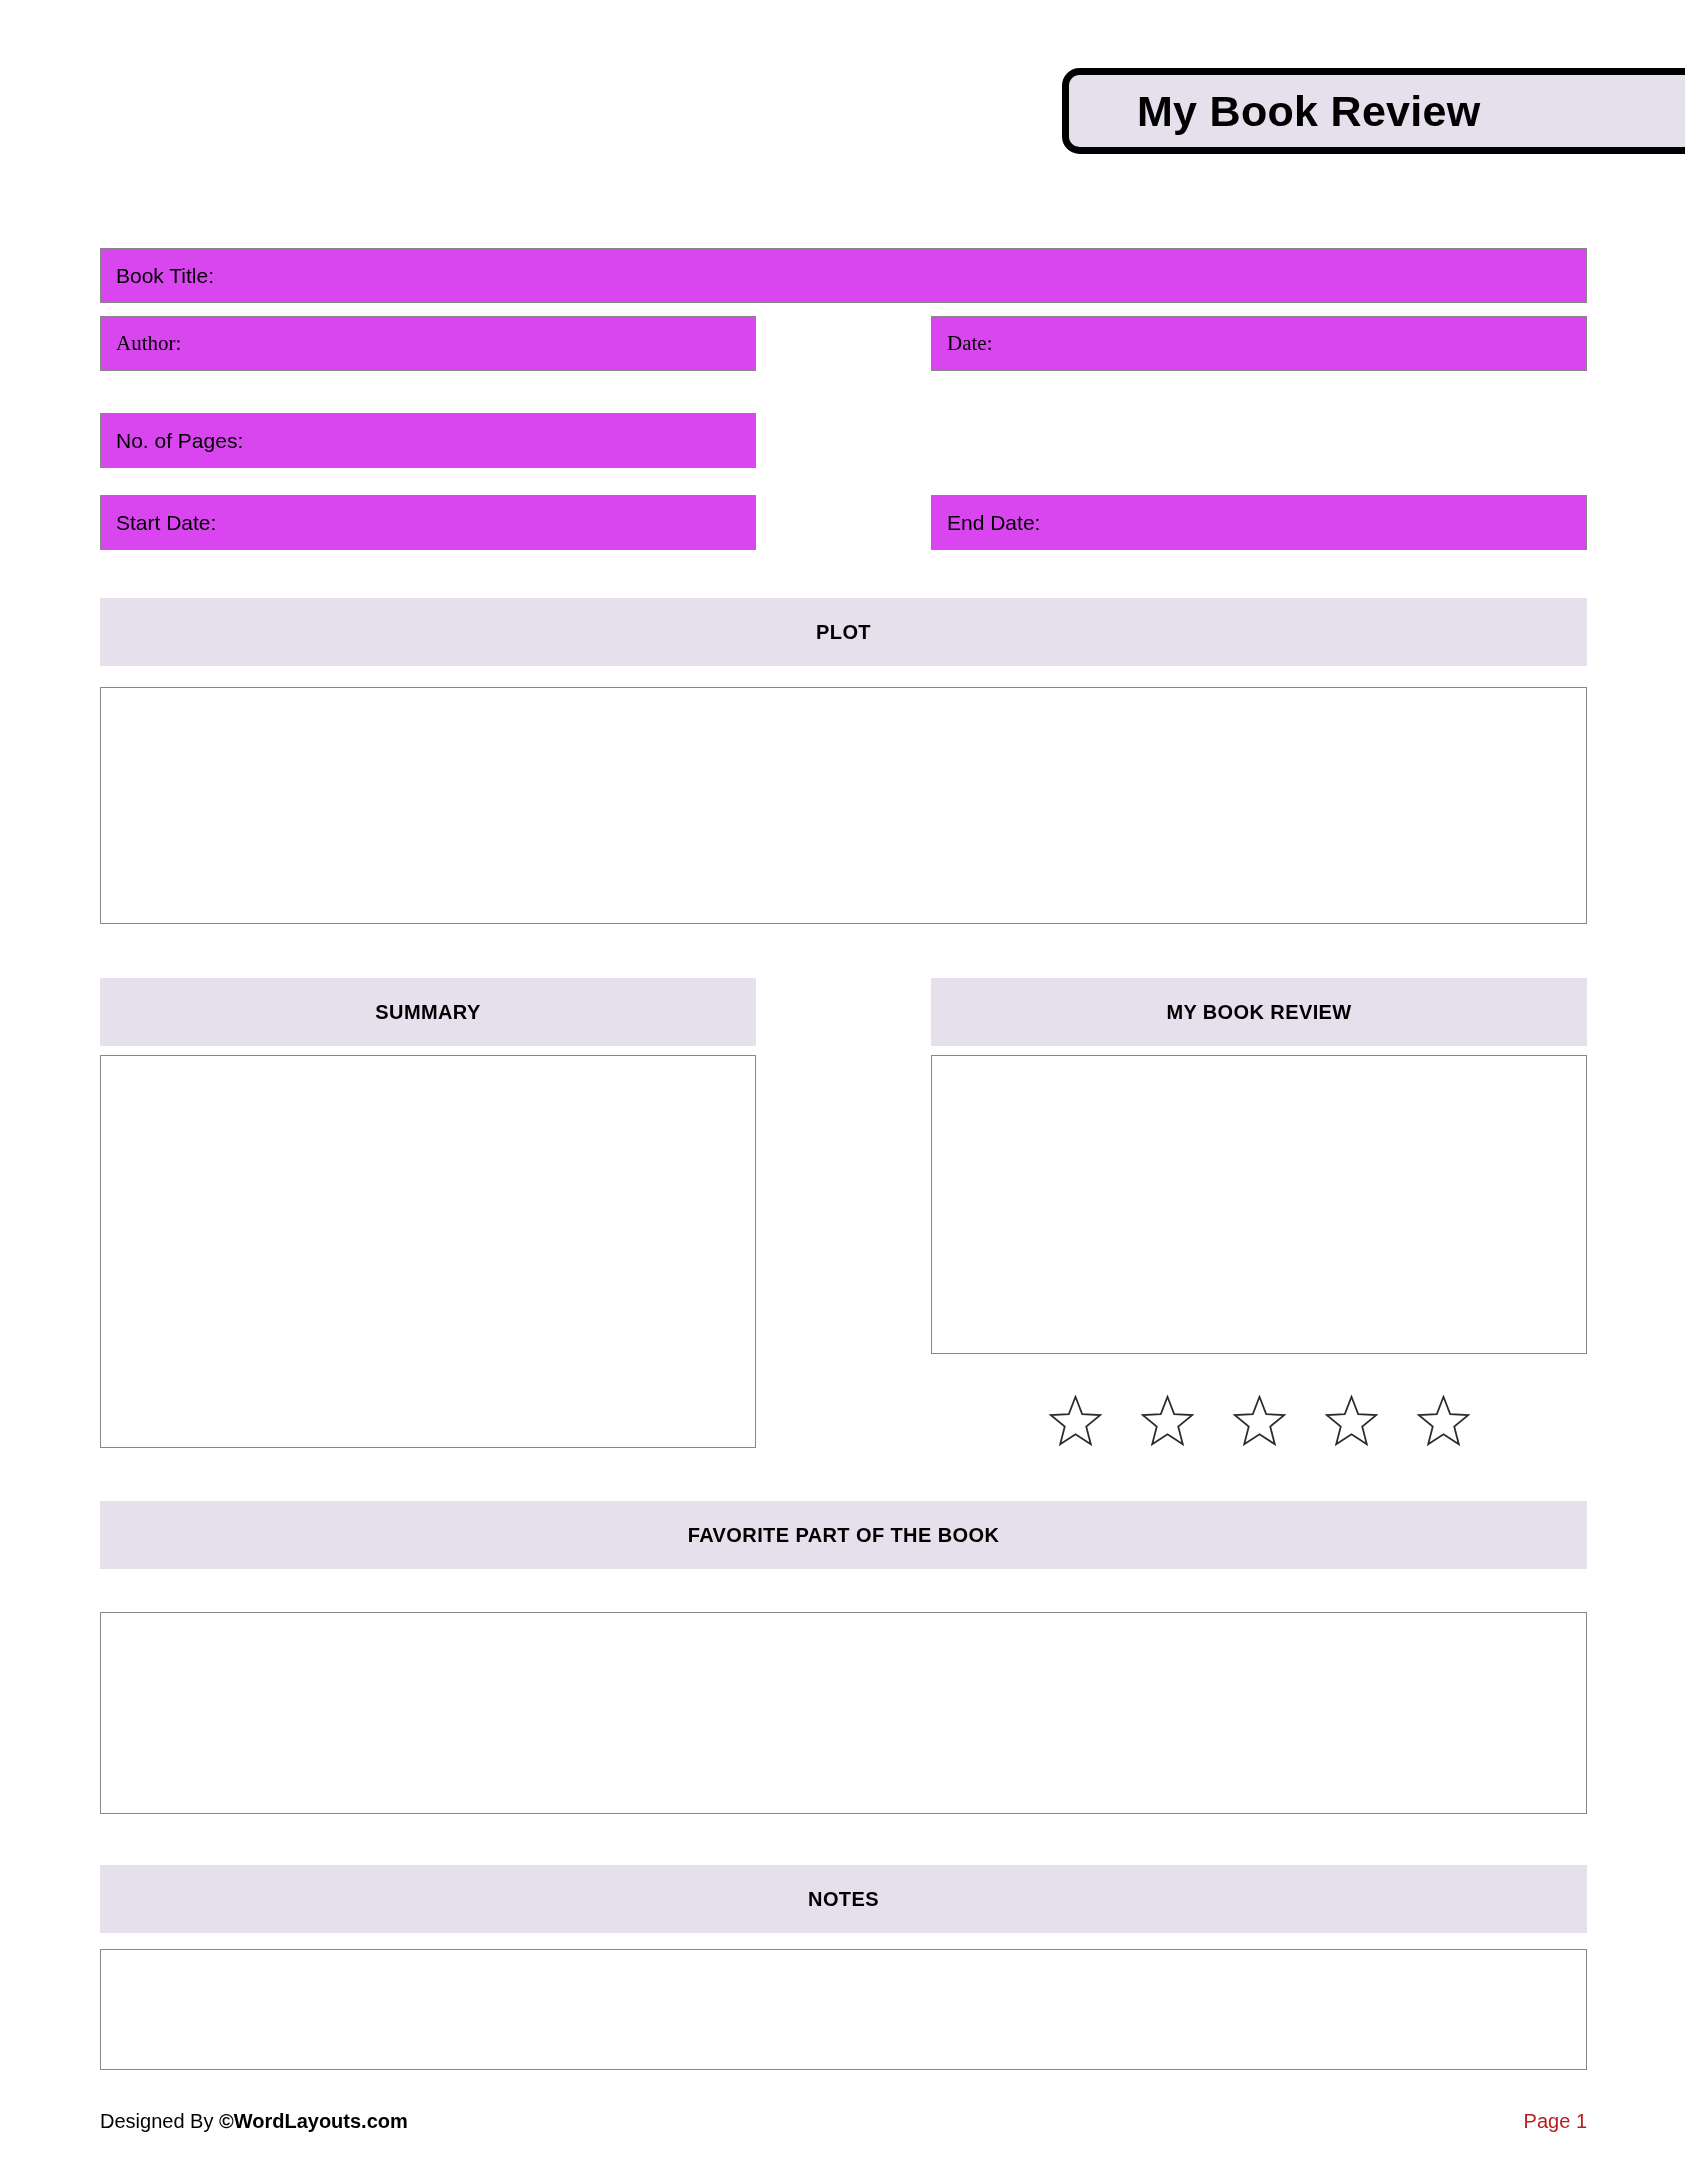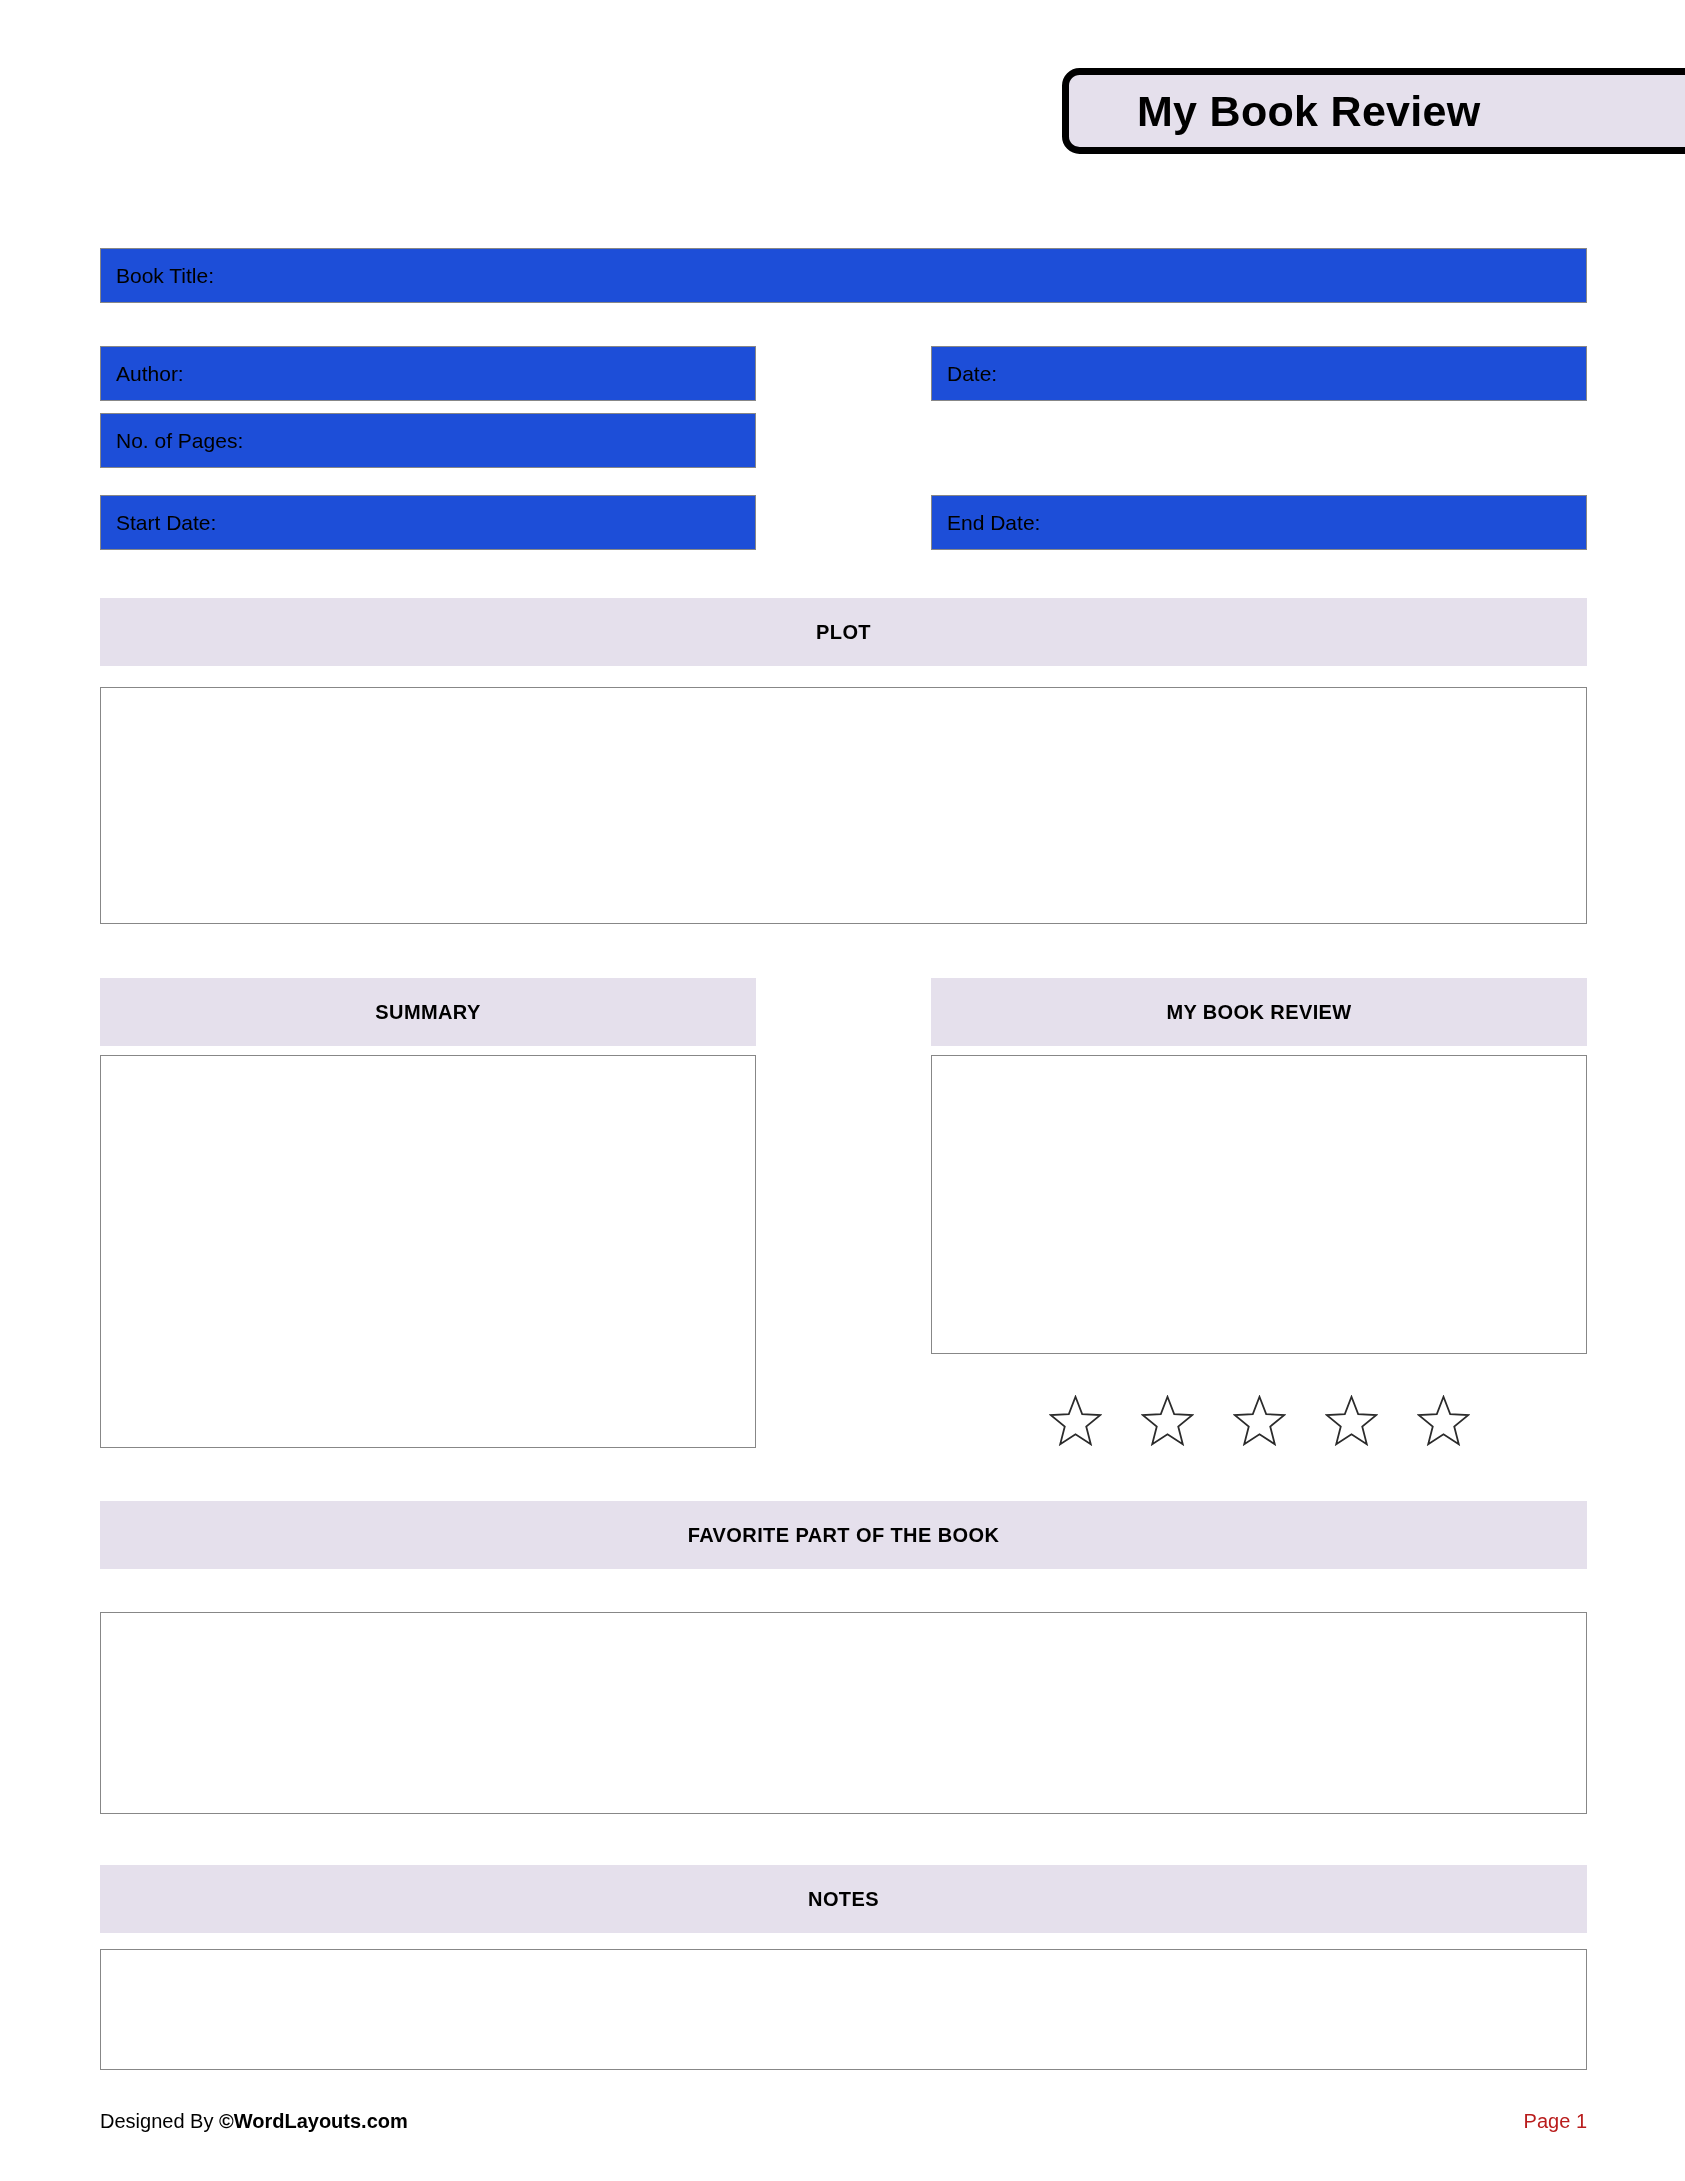--- a/index.html
+++ b/index.html
@@ -51,21 +51,21 @@
   .content {
     position: absolute;
     left: 100px;
     top: 0;
     width: 1487px;
   }
 
   
   .field-box {
     border: 1.8px solid #878787;
-    background: #1d4ed8;
+    background: #d946ef;
     height: 55px;
     display: flex;
     align-items: center;
     padding-left: 15px;
   }
   .field-label {
     font-size: 21px;
     color: #000000;
     line-height: 1;
     white-space: nowrap;
@@ -130,21 +130,21 @@
   <div class="title-banner">
     <span class="title-banner-text">My Book Review</span>
   </div>
 
   <div class="content" style="top:248px;">
     <div class="field-box">
       <span class="field-label">Book Title:</span>
     </div>
   </div>
 
-  <div class="content row-2col" style="top:346px;">
+  <div class="content row-2col" style="top:316px;font-family:Liberation Serif, serif;">
     <div class="field-box col-left">
       <span class="field-label">Author:</span>
     </div>
     <div class="field-box col-right">
       <span class="field-label">Date:</span>
     </div>
   </div>
 
   <div class="content row-2col" style="top:413px;">
     <div class="field-box col-right">

